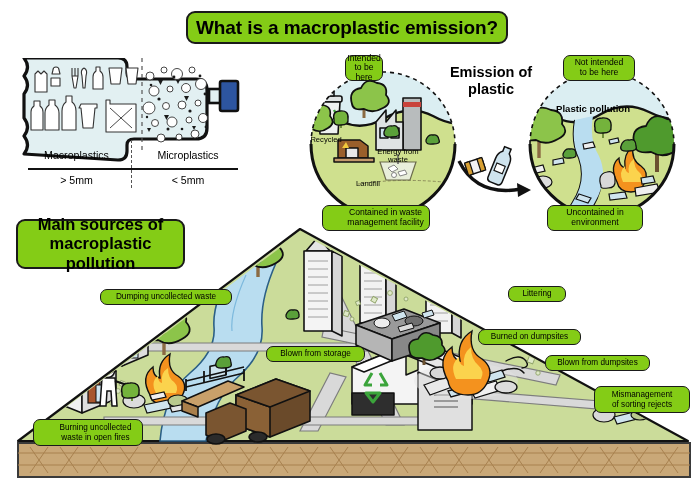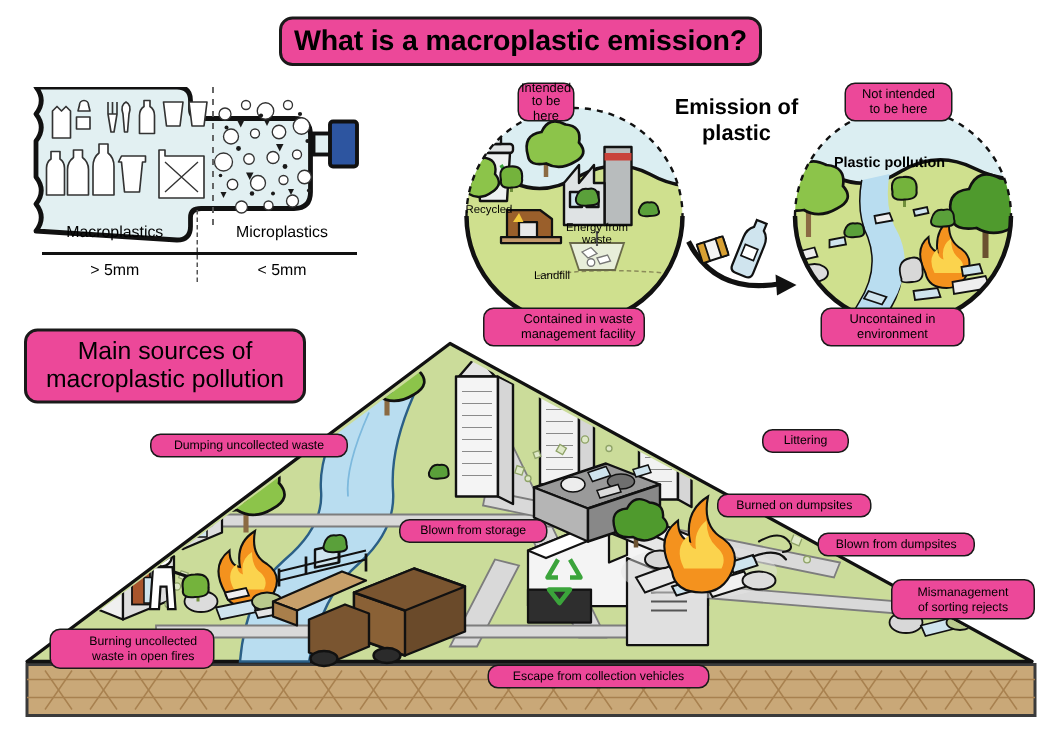--- a/index.html
+++ b/index.html
@@ -13,21 +13,21 @@
     position: relative;
     overflow: hidden;
     font-family: "Liberation Sans", sans-serif;
     color: #000;
   }
   #stage { position: absolute; inset: 0; }
 
   
   .labelbox {
     position: absolute;
-    background: #ec4899;
+    background: #84cc16;
     border: 1.4px solid #1a1a1a;
     border-radius: 7px;
     text-align: center;
     line-height: 1.12;
     padding: 2px 5px;
     white-space: pre-line;
     z-index: 40;
   }
 
   .title-box {
@@ -36,25 +36,25 @@
     border-radius: 9px;
     border-width: 2px;
     font-size: 19px;
     font-weight: bold;
     display: flex; align-items: center; justify-content: center;
     letter-spacing: -0.1px;
   }
 
   .mainsources-box {
     left: 16px; top: 219px;
-    width: 188px; height: 50px;
+    width: 169px; height: 50px;
     border-radius: 9px;
     border-width: 2px;
     font-size: 16.5px;
-    font-weight: normal;
+    font-weight: bold;
     display: flex; align-items: center; justify-content: center;
     line-height: 1.18;
   }
 
   .callout { font-size: 8.2px; }
 
   .emission-title {
     position: absolute;
     left: 443px; top: 64px;
     width: 96px;
@@ -637,15 +637,14 @@
   <div class="labelbox callout" style="left:478px;top:329px;width:103px;height:16px;display:flex;align-items:center;justify-content:center;">Burned on dumpsites</div>
 
   <div class="labelbox callout" style="left:545px;top:355px;width:105px;height:16px;display:flex;align-items:center;justify-content:center;">Blown from dumpsites</div>
 
   <div class="labelbox callout" style="left:594px;top:386px;width:96px;height:27px;display:flex;align-items:center;justify-content:center;">Mismanagement
 of sorting rejects</div>
 
   <div class="labelbox callout" style="left:33px;top:419px;width:110px;height:27px;display:flex;align-items:center;justify-content:center;padding-left:20px;">Burning uncollected
 waste in open fires</div>
 
-  <div class="labelbox callout" style="left:325px;top:443px;width:148px;height:16px;display:flex;align-items:center;justify-content:center;">Escape from collection vehicles</div>
 
 </div>
 
 </body></html>

